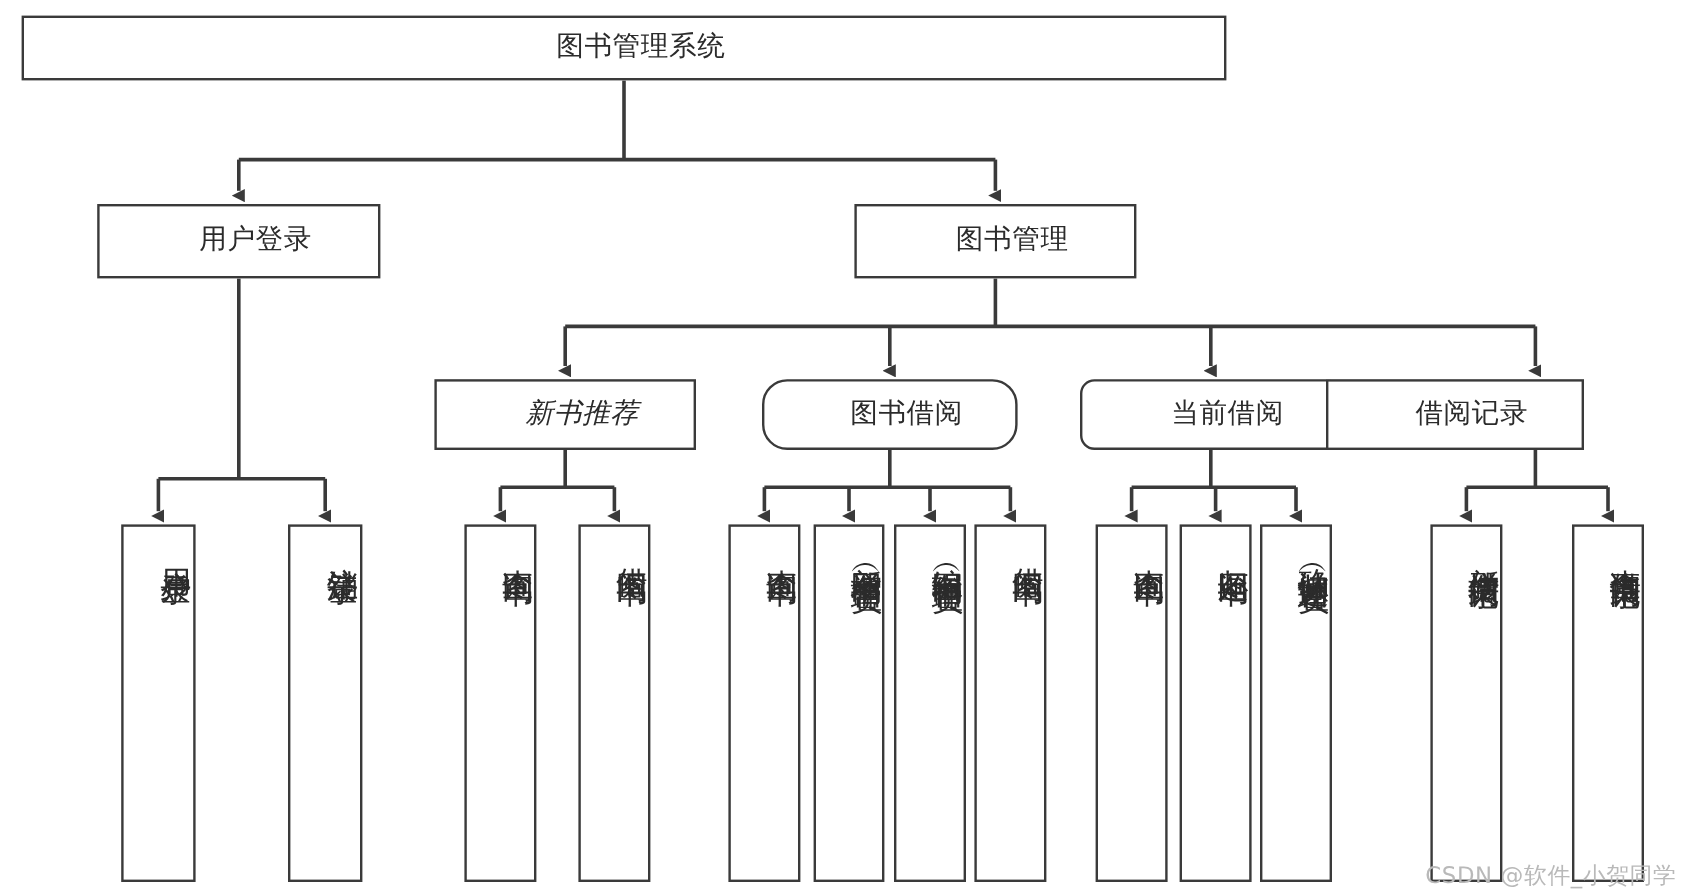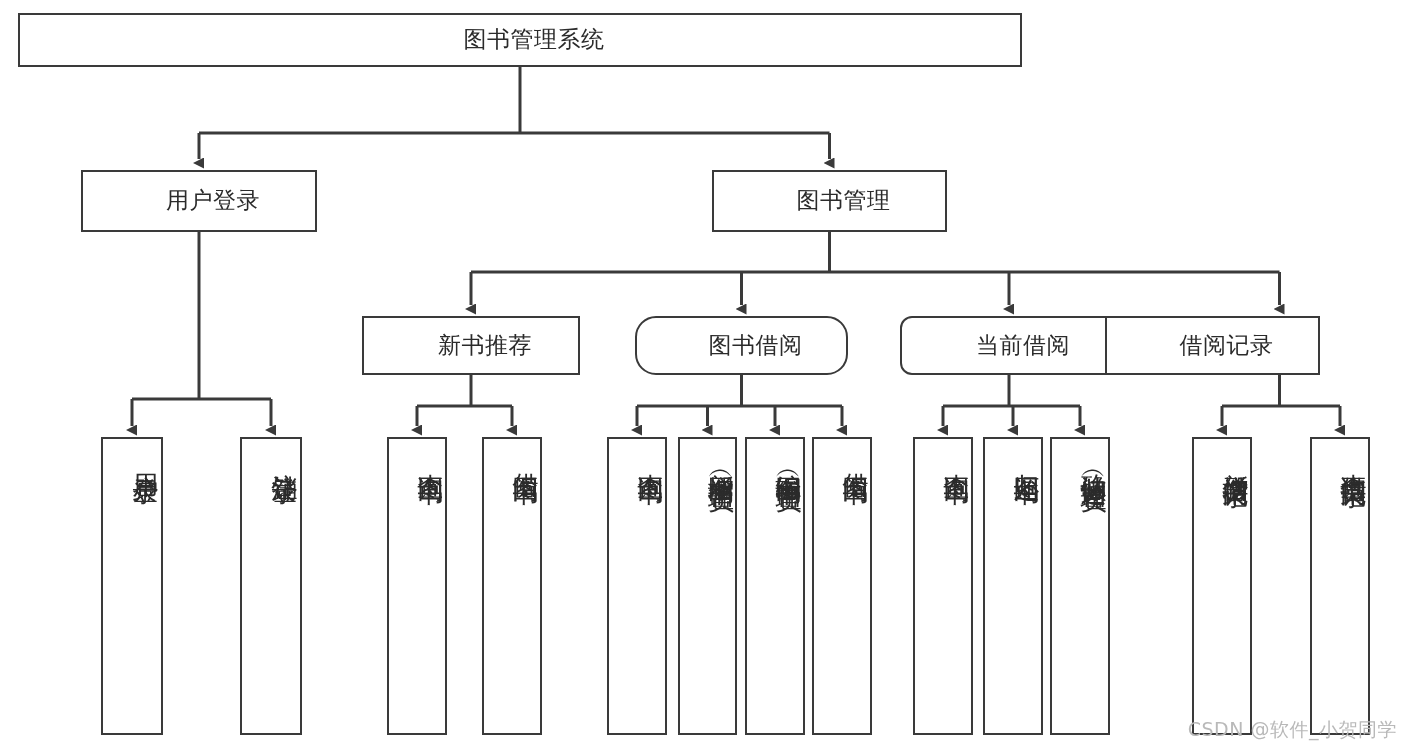--- a/index.html
+++ b/index.html
@@ -125,21 +125,21 @@
   <div id="nodes">
       <div class="node horiz" id="node-root" style="left: 18px; top: 13px; width: 1004px; height: 54px;">
         <span class="label">图书管理系统</span>
       </div>
       <div class="node horiz" id="node-login" style="left: 81px; top: 170px; width: 236px; height: 62px;">
         <span class="label">用户登录</span>
       </div>
       <div class="node horiz" id="node-bookmgmt" style="left: 712px; top: 170px; width: 235px; height: 62px; justify-content: center;">
         <span class="label">图书管理</span>
       </div>
-      <div class="node horiz" id="node-newbook" style="left: 362px; top: 316px; width: 218px; height: 59px;">
+      <div class="node horiz" id="node-newbook" style="left: 362px; top: 316px; width: 218px; height: 59px; font-style: italic;">
         <span class="label">新书推荐</span>
       </div>
       <div class="node horiz" id="node-borrow" style="left: 635px; top: 316px; width: 213px; height: 59px; border-radius: 21px;">
         <span class="label">图书借阅</span>
       </div>
       <div class="node horiz" id="node-current" style="left: 900px; top: 316px; width: 218px; height: 59px; border-radius: 12px;">
         <span class="label">当前借阅</span>
       </div>
       <div class="node horiz" id="node-records" style="left: 1105px; top: 316px; width: 215px; height: 59px;">
         <span class="label">借阅记录</span>

